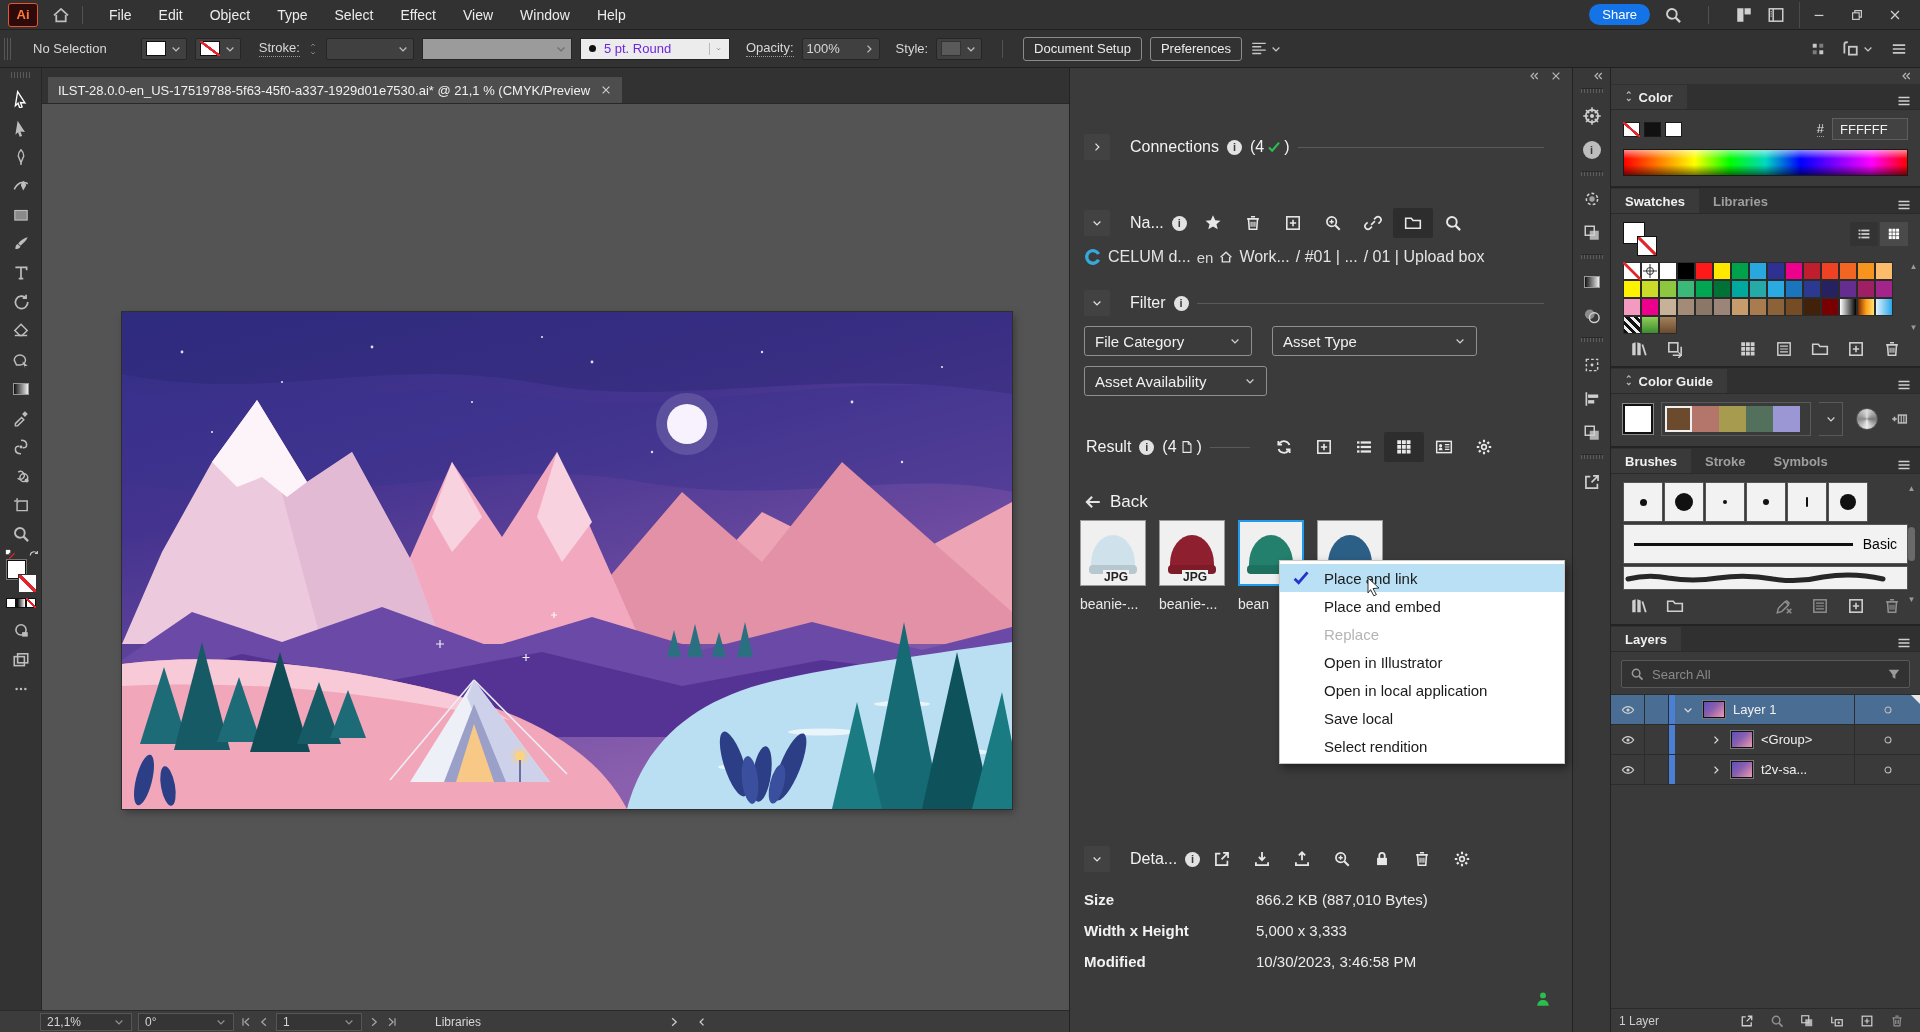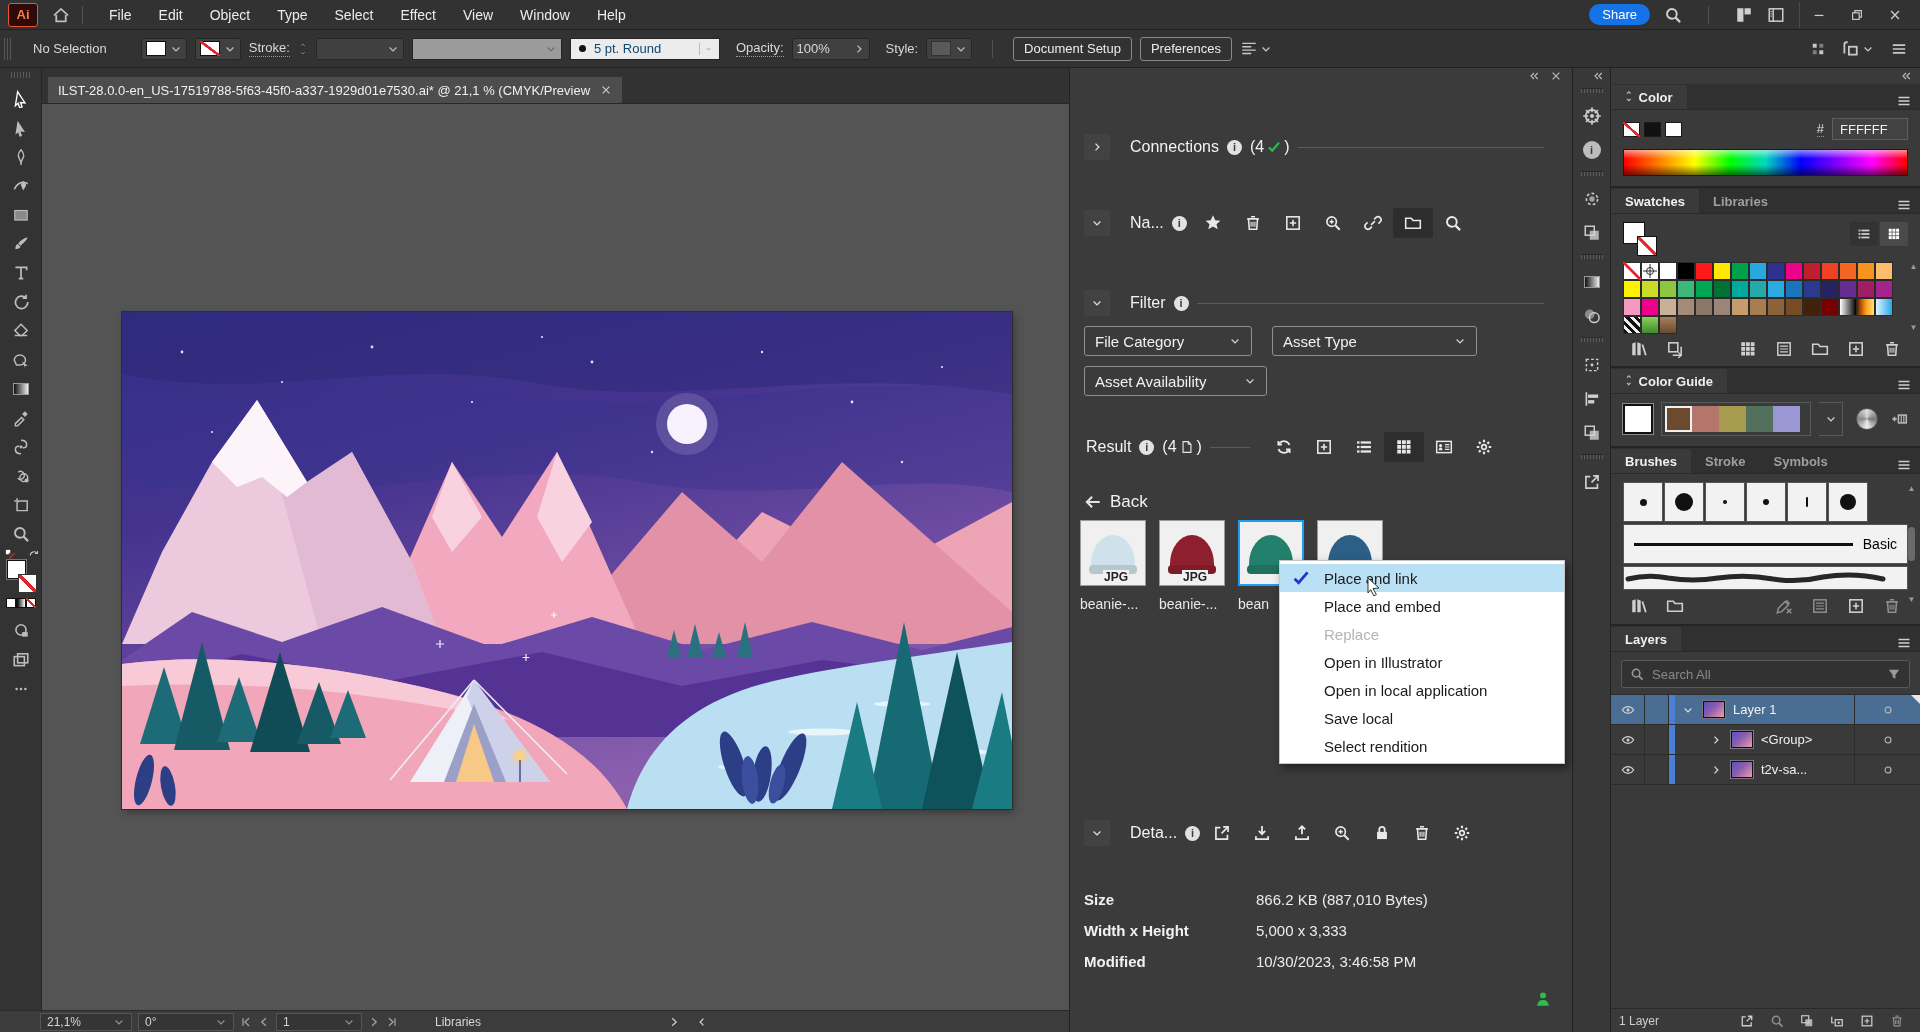--- a/index.html
+++ b/index.html
@@ -29,21 +29,21 @@
   #controlbar { height:38px; background:#323232; border-bottom:1px solid #202020; display:flex; align-items:center; gap:8px; flex:0 0 auto; font-size:13px; color:#d8d8d8; }
   .grip { width:7px; height:22px; margin:0 6px 0 4px;
           background:repeating-linear-gradient(90deg,#585858 0 1px,transparent 1px 3px); }
   .cb-field { background:#404040; border:1px solid #262626; border-radius:2px; height:22px; display:flex; align-items:center; padding:0 4px; gap:4px; }
   .cb-chev { color:#bdbdbd; }
   .swatch-sm { width:20px; height:15px; background:#fff; border:1px solid #111; position:relative; }
   .none-slash::after { content:""; position:absolute; left:-1px; top:-1px; right:-1px; bottom:-1px;
      background:linear-gradient(to top right, transparent 44%, #e0252c 45%, #e0252c 55%, transparent 56%); }
   .ulbl { border-bottom:1px dotted #9a9a9a; padding-bottom:1px; }
   #brushdef { width:150px; height:22px; background:#9b9b9b; border:1px solid #262626; display:flex; align-items:center; justify-content:flex-end; padding:0 4px; color:#6f6f6f; }
-  #varwidth { width:150px; height:22px; background:#ececec; color:#0c4a6e; border:1px solid #262626; display:flex; align-items:center; gap:8px; padding:0 8px;justify-content:center; }
+  #varwidth { width:150px; height:22px; background:#ececec; color:#6d28d9; border:1px solid #262626; display:flex; align-items:center; gap:8px; padding:0 8px;justify-content:center; }
   #varwidth .dot { width:7px; height:7px; border-radius:50%; background:#111; }
   #varwidth .cbc { margin-left:auto; border-left:1px solid #bbb; padding-left:6px; color:#333; }
   .cb-btn { border:1px solid #8a8a8a; border-radius:3px; height:24px; display:flex; align-items:center; padding:0 10px; color:#ececec; }
   .stepper { display:flex; flex-direction:column; gap:2px; color:#bdbdbd; }
   #controlbar-right { margin-left:auto; display:flex; align-items:center; gap:16px; padding-right:12px; color:#c8c8c8; }
 
   
   #main { flex:1; display:flex; min-height:0; }
 
   
@@ -279,21 +279,21 @@
         </span>
     </div>
     <div class="cb-field">
       <div class="swatch-sm none-slash"></div>
       <span class="ic ic12 cb-chev">
           <svg viewBox="0 0 16 16">
             <path d="M3.5 6l4.5 4.5L12.5 6" fill="none" stroke="currentColor" stroke-width="1.7"></path>
           </svg>
         </span>
     </div>
-    <span class="ulbl" style="">Stroke:</span>
+    <span class="ulbl" style="margin-left:10px;">Stroke:</span>
     <div class="stepper">
       <span class="ic" style="width:10px;height:6px;">
           <svg viewBox="0 0 16 16">
             <path d="M3.5 10l4.5-4.5L12.5 10" fill="none" stroke="currentColor" stroke-width="1.7"></path>
           </svg>
         </span>
       <span class="ic" style="width:10px;height:6px;">
           <svg viewBox="0 0 16 16">
             <path d="M3.5 6l4.5 4.5L12.5 6" fill="none" stroke="currentColor" stroke-width="1.7"></path>
           </svg>
@@ -838,20 +838,38 @@
               <span class="ic ic18">
                 <svg viewBox="0 0 16 16">
                   <circle cx="7" cy="7" r="4.3" fill="none" stroke="currentColor" stroke-width="1.7"></circle>
                   <path d="M10.3 10.3L14.3 14.3" stroke="currentColor" stroke-width="2"></path>
                 </svg>
               </span>
             </span>
         </div>
       </div>
 
+      <div class="cx row" style="top:180px; padding:0 14px; gap:6px; white-space:nowrap;">
+        <span class="ic ic18" style="color:#35a8dc;">
+            <svg viewBox="0 0 16 16">
+              <path d="M13 10.5A5.6 5.6 0 1 1 13 5.4" fill="none" stroke="currentColor" stroke-width="3"></path>
+            </svg>
+          </span>
+        <span style="font-size:16px;">CELUM d...</span>
+        <span style="font-size:15px;color:#d8d8d8;">en</span>
+        <span class="ic ic14" style="color:#e0e0e0;">
+            <svg viewBox="0 0 16 16">
+              <path d="M1.8 8.3L8 2.6l6.2 5.7" fill="none" stroke="currentColor" stroke-width="1.6"></path>
+              <path d="M3.8 8v5.6h8.4V8" fill="none" stroke="currentColor" stroke-width="1.6"></path>
+            </svg>
+          </span>
+        <span style="font-size:16px;">Work...</span>
+        <span style="font-size:16px;">/ #01 | ...</span>
+        <span style="font-size:16px;">/ 01 | Upload box</span>
+      </div>
 
       <div class="cx row" style="top:222px; padding:0 14px;">
         <div class="chevbox">
             <span class="ic ic12">
               <svg viewBox="0 0 16 16">
                 <path d="M3.5 6l4.5 4.5L12.5 6" fill="none" stroke="currentColor" stroke-width="1.7"></path>
               </svg>
             </span>
           </div>
         <span class="sec-title">Filter</span>
@@ -1002,21 +1020,21 @@
             <span>Open in local application</span>
           </div>
           <div class="ctx-item">
             <span>Save local</span>
           </div>
           <div class="ctx-item">
             <span>Select rendition</span>
           </div>
         </div>
 
-      <div class="cx row" style="top:750px; padding:0 14px;">
+      <div class="cx row" style="top:776px; padding:0 14px;">
         <div class="chevbox">
             <span class="ic ic12">
               <svg viewBox="0 0 16 16">
                 <path d="M3.5 6l4.5 4.5L12.5 6" fill="none" stroke="currentColor" stroke-width="1.7"></path>
               </svg>
             </span>
           </div>
         <span class="sec-title">Deta...</span>
         <span class="info-b">i</span>
         <div class="cx-icons" style="margin-left:2px;">

